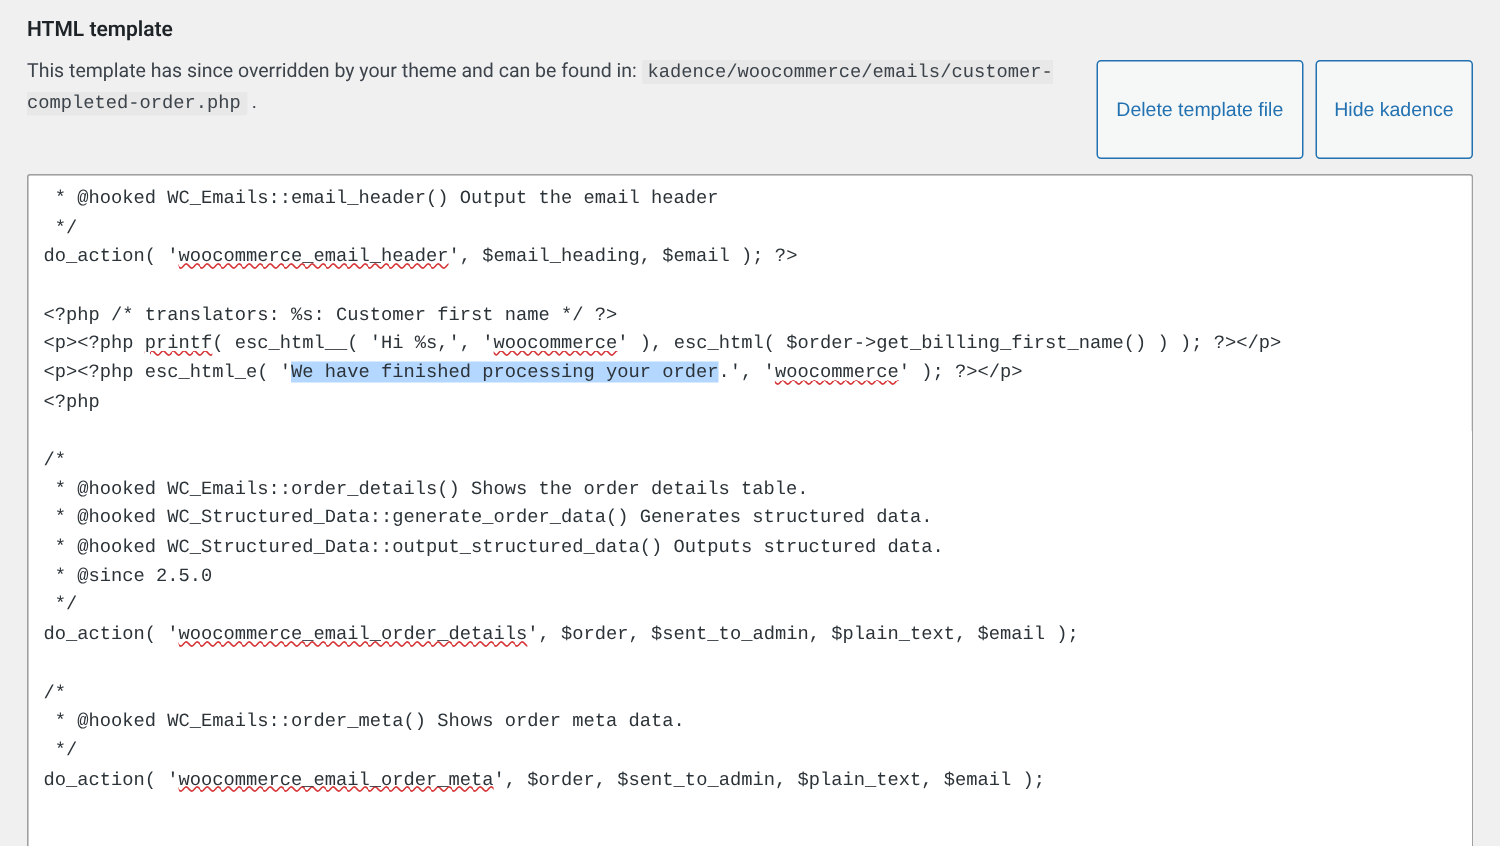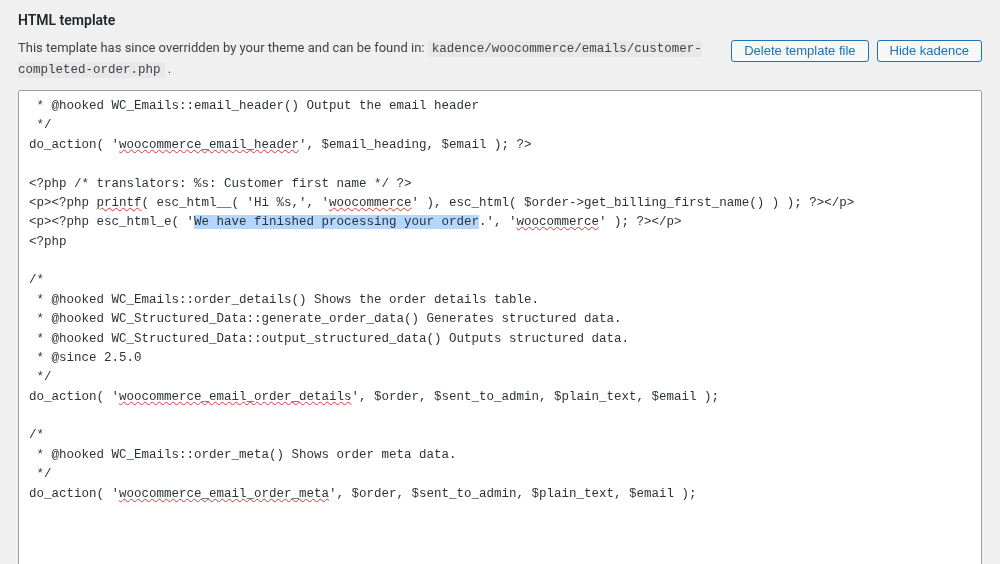--- a/index.html
+++ b/index.html
@@ -52,21 +52,21 @@
       display: flex;
       gap: 8px;
       flex-shrink: 0;
       padding-top: 28px;
     }
     .btn-secondary {
       background: #f6f7f7;
       border: 1px solid #2271b1;
       color: #2271b1;
       font-size: 13px;
-      padding: 1px 12px;
+      padding: 23px 12px;
       border-radius: 3px;
       cursor: pointer;
       line-height: 1.4;
     }
     .code-box {
       width: 100%;
       height: 484px;
       background: #fff;
       border: 1px solid #9f9f9f;
       border-radius: 2px;

